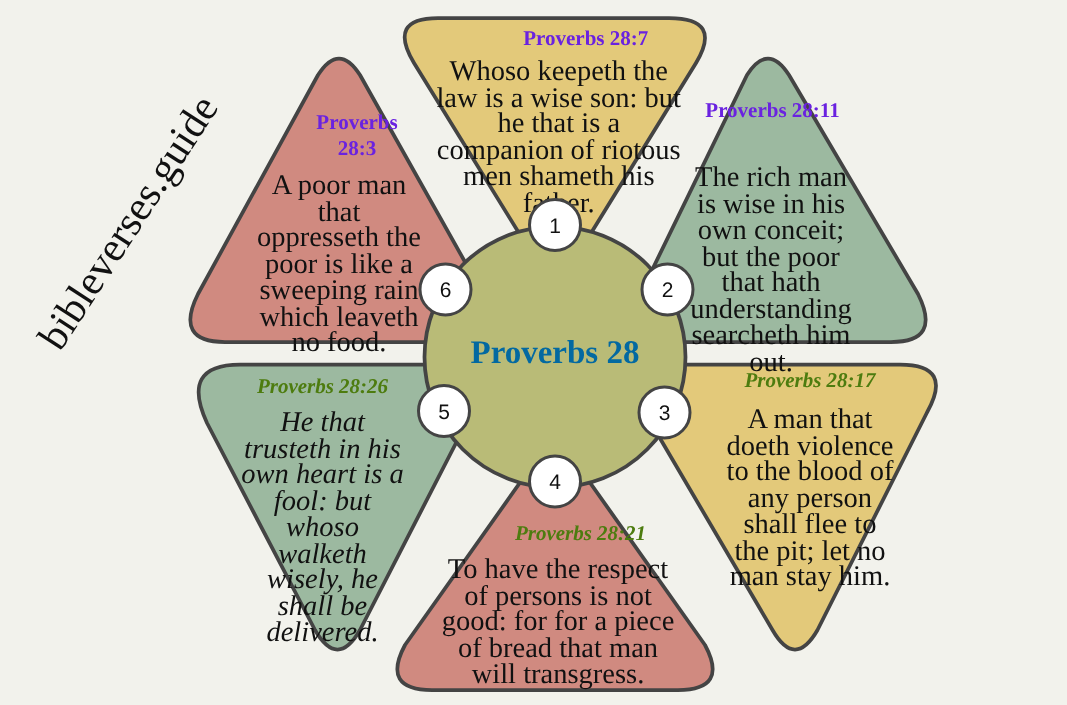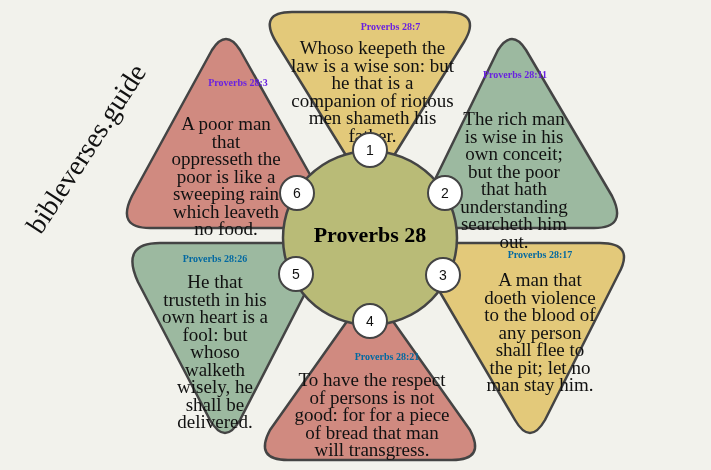--- a/index.html
+++ b/index.html
@@ -15,28 +15,28 @@
     transform:rotate(-57deg); transform-origin:center;
     font-family:"Liberation Serif", "DejaVu Serif", serif;
     font-size:28px; color:#111; white-space:nowrap;
     width:190px; text-align:center;
   }
   .petal-text {
     position:absolute; text-align:center;
     font-family:"Liberation Serif", "DejaVu Serif", serif;
     color:#111;
   }
-  .petal-text .ref { font-weight:bold; font-size:10px; line-height:17px; margin-bottom:4px; }
+  .petal-text .ref { font-weight:bold; font-size:14px; line-height:17px; margin-bottom:4px; }
   .petal-text .verse { font-size:19px; line-height:17.5px; }
   .ref.purple { color:#6a22e0; }
-  .ref.blue { color:#0369a1; }
+  .ref.blue { color:#4d7c0f;font-style:italic; }
   .center-title {
     position:absolute; left:283px; top:222px; width:174px; text-align:center;
     font-family:"Liberation Serif", "DejaVu Serif", serif;
-    font-weight:bold; font-size:22px; color:#000000;
+    font-weight:bold; font-size:22px; color:#0369a1;
   }
   .num {
     position:absolute; width:36px; height:36px; border-radius:50%;
     background:#fff; border:2px solid #444; box-sizing:border-box;
     font-family:"Liberation Sans", "DejaVu Sans", sans-serif;
     font-size:14px; color:#111; text-align:center; line-height:32px;
   }
 </style>
 </head>
 <body>
@@ -79,21 +79,21 @@
   <div class="verse" style="padding:0 2px;">A man that doeth violence to the blood of any person shall flee to the pit; let no man stay him.</div>
 </div>
 
 <div class="petal-text" style="left:292px; top:348px; width:160px;">
   <div class="ref blue" style="padding-left:30px; margin-bottom:6px;">Proverbs 28:21</div>
   <div class="verse">To have the respect of persons is not good: for for a piece of bread that man will transgress.</div>
 </div>
 
 <div class="petal-text" style="left:155px; top:250px; width:120px;">
   <div class="ref blue" style="margin-bottom:6px;">Proverbs 28:26</div>
-  <div class="verse" style="padding:0 4px;">He that trusteth in his own heart is a fool: but whoso walketh wisely, he shall be delivered.</div>
+  <div class="verse" style="padding:0 4px;font-style:italic;">He that trusteth in his own heart is a fool: but whoso walketh wisely, he shall be delivered.</div>
 </div>
 
 <div class="petal-text" style="left:198px; top:74px; width:60px;margin-left:10px;">
   <div class="ref purple">Proverbs 28:3</div>
 </div>
 <div class="petal-text" style="left:170px; top:115px; width:112px;">
   <div class="verse">A poor man that oppresseth the poor is like a sweeping rain which leaveth no food.</div>
 </div>
 
 <div class="center-title">Proverbs 28</div>

